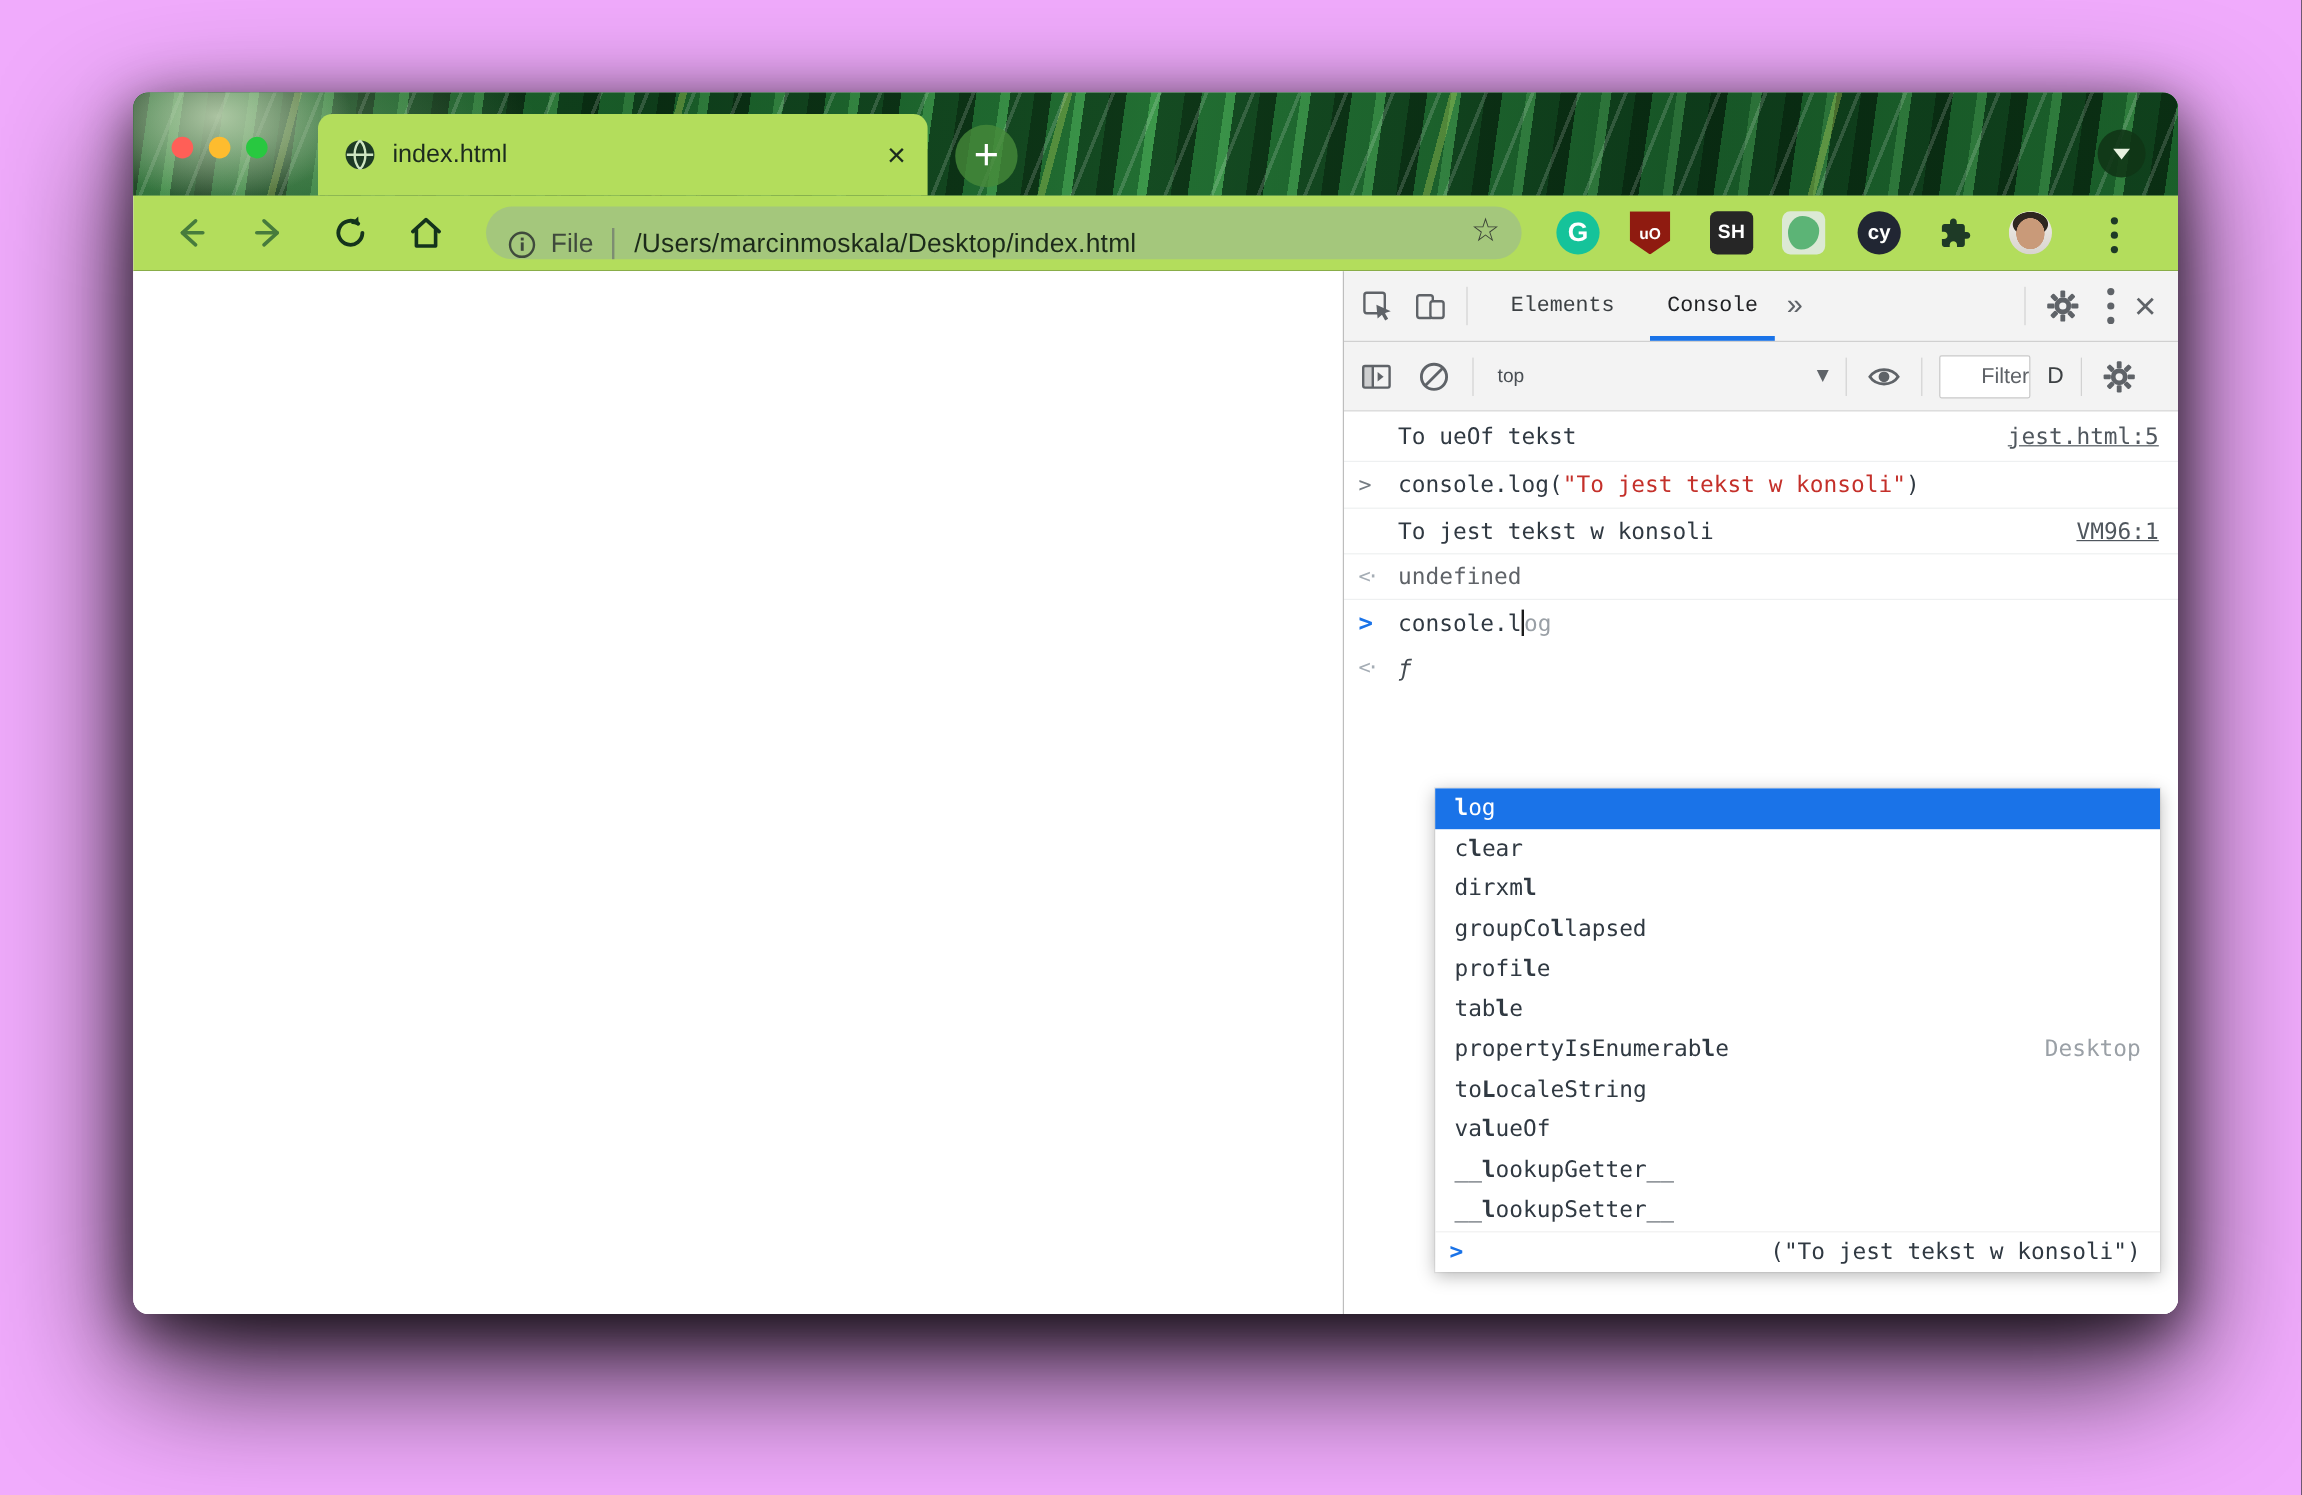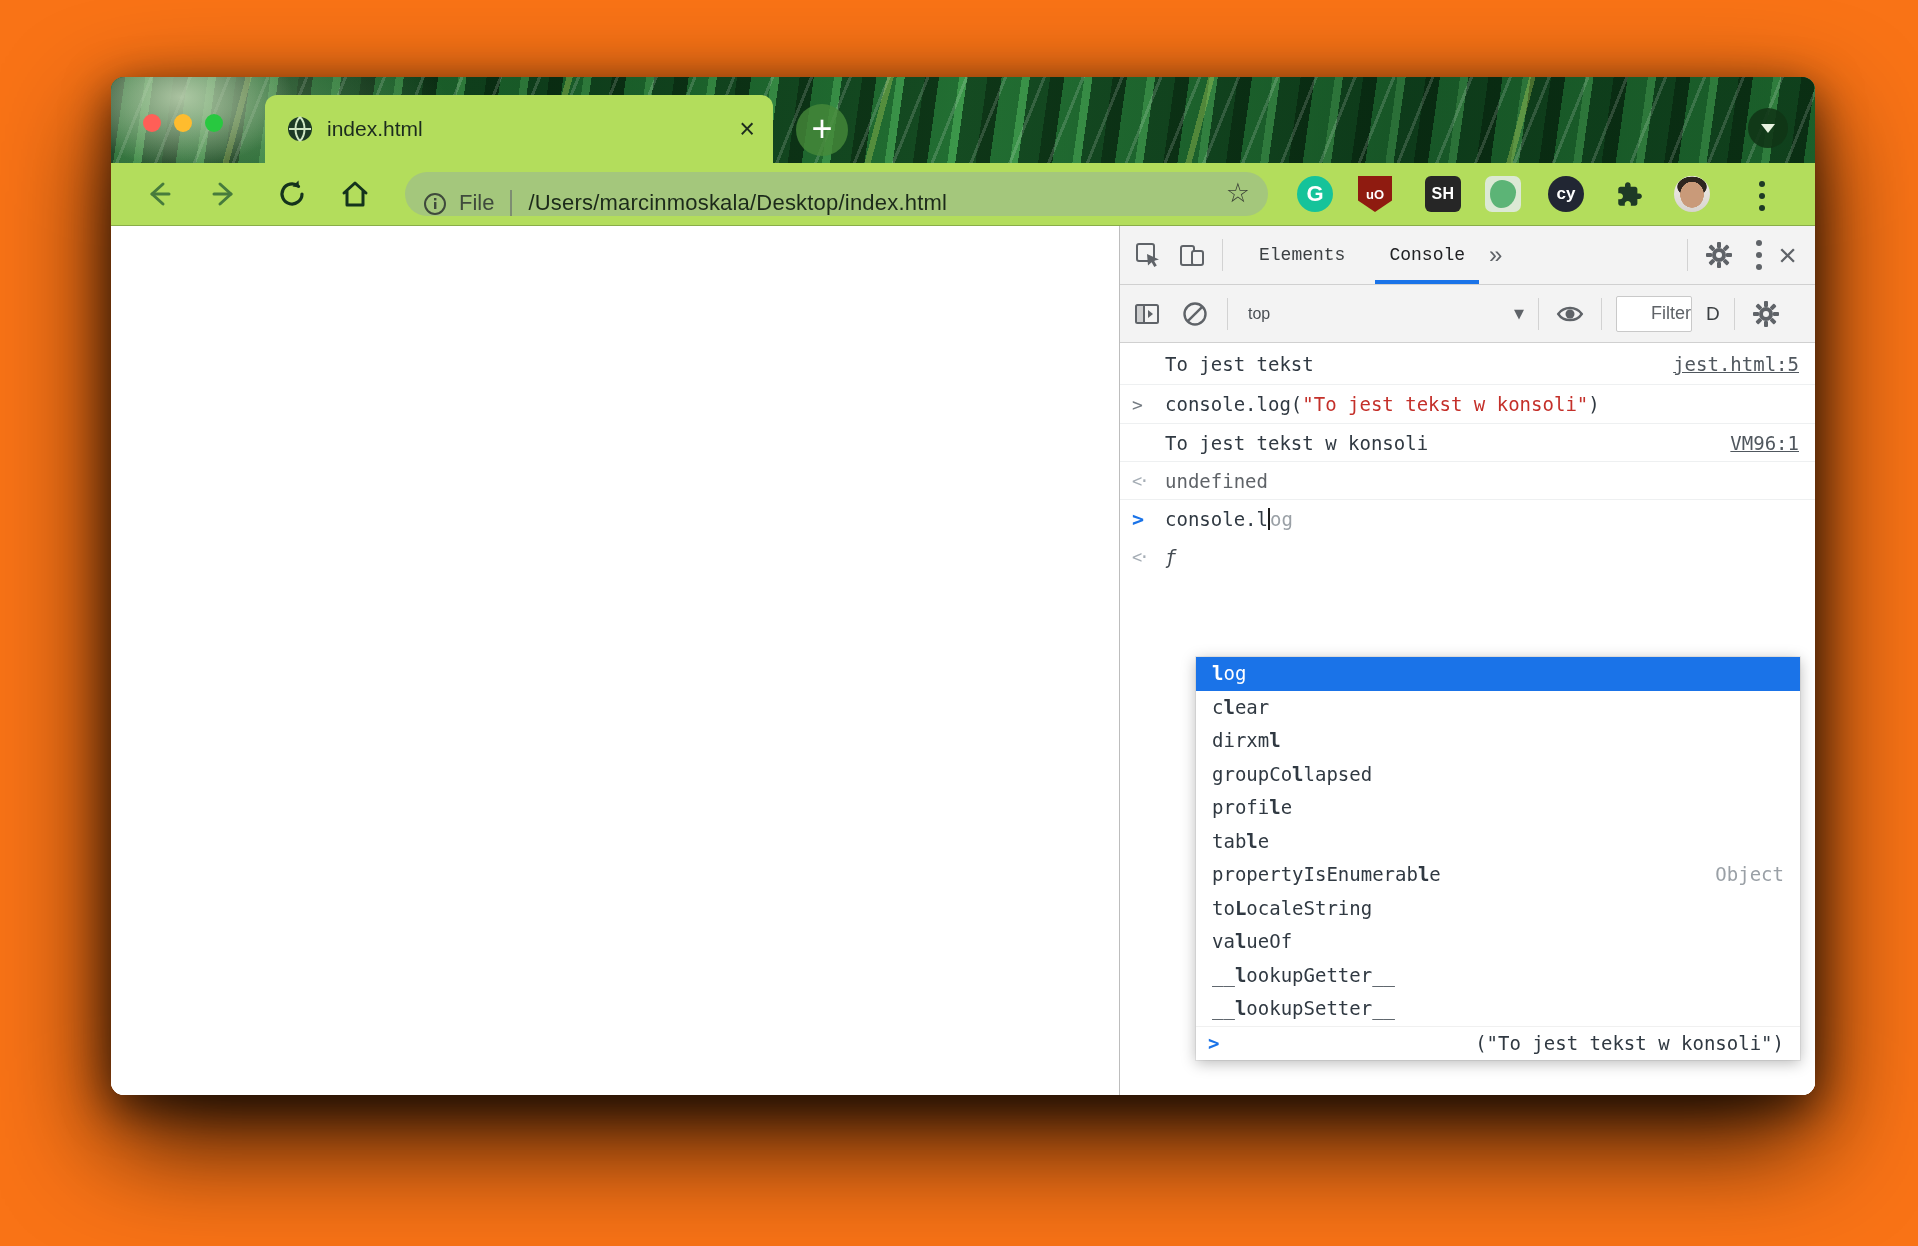--- a/index.html
+++ b/index.html
@@ -1,17 +1,17 @@
 <!DOCTYPE html>
 <html><head>
 <meta charset="utf-8">
 <style>
   html,body{margin:0;padding:0;background:#000;width:1918px;height:1246px;overflow:hidden;
     font-family:"Liberation Sans",sans-serif;-webkit-font-smoothing:antialiased;}
-  .stage{position:relative;width:1918px;height:1246px;background:#f97316;}
+  .stage{position:relative;width:1918px;height:1246px;background:#f0abfc;}
   .window{position:absolute;left:111px;top:77px;width:1704px;height:1018px;border-radius:13px;
     overflow:hidden;background:#fff;box-shadow:0 45px 110px rgba(0,0,0,.85),0 12px 45px rgba(0,0,0,.6);}
 
   
   .frame{position:absolute;left:0;top:0;right:0;height:86px;background-color:#14531f;
     background-image:
       radial-gradient(160px 100px at 70px 20px, rgba(190,212,178,.85), rgba(190,212,178,0) 70%),
       radial-gradient(340px 140px at 6% 40%, rgba(150,185,140,.45), transparent 70%),
       repeating-linear-gradient(112deg, rgba(255,255,255,.15) 0 3px, transparent 3px 36px),
       repeating-linear-gradient(105deg, transparent 0 130px, rgba(205,224,90,.3) 130px 136px, transparent 136px 310px),
@@ -262,21 +262,21 @@
               <rect x="-2" y="-13" width="4" height="6" rx="1" transform="rotate(225)"></rect>
               <rect x="-2" y="-13" width="4" height="6" rx="1" transform="rotate(315)"></rect>
               <circle cx="0" cy="0" r="7"></circle>
             </g>
             <circle cx="0" cy="0" r="3" fill="#f3f3f3"></circle>
           </svg>
         </div>
 
         <div class="dt-messages">
           <div class="msg" style="height:41px">
-            <span>To jest tekst</span>
+            <span>To ueOf tekst</span>
             <a class="src">jest.html:5</a>
           </div>
           <div class="msg" style="height:38px">
             <span class="gutter chev-echo">&gt;</span>
             <span><span>console.log(</span><span class="red">"To jest tekst w konsoli"</span><span>)</span></span>
           </div>
           <div class="msg" style="height:37px">
             <span>To jest tekst w konsoli</span>
             <a class="src">VM96:1</a>
           </div>
@@ -294,21 +294,21 @@
           </div>
 
           <div class="ac">
             <div id="ac-list">
                 <div class="ac-row selected"><span><b>l</b>og</span></div>
                 <div class="ac-row"><span>c<b>l</b>ear</span></div>
                 <div class="ac-row"><span>dirxm<b>l</b></span></div>
                 <div class="ac-row"><span>groupCo<b>l</b>lapsed</span></div>
                 <div class="ac-row"><span>profi<b>l</b>e</span></div>
                 <div class="ac-row"><span>tab<b>l</b>e</span></div>
-                <div class="ac-row"><span>propertyIsEnumerab<b>l</b>e</span><span class="ac-ann">Object</span></div>
+                <div class="ac-row"><span>propertyIsEnumerab<b>l</b>e</span><span class="ac-ann">Desktop</span></div>
                 <div class="ac-row"><span>to<b>L</b>ocaleString</span></div>
                 <div class="ac-row"><span>va<b>l</b>ueOf</span></div>
                 <div class="ac-row"><span>__<b>l</b>ookupGetter__</span></div>
                 <div class="ac-row"><span>__<b>l</b>ookupSetter__</span></div>
               </div>
             <div id="hist-list">
                 <div class="hist-row"><span class="hist-chev">&gt;</span>("To jest tekst w konsoli")</div>
               </div>
           </div>
         </div>

